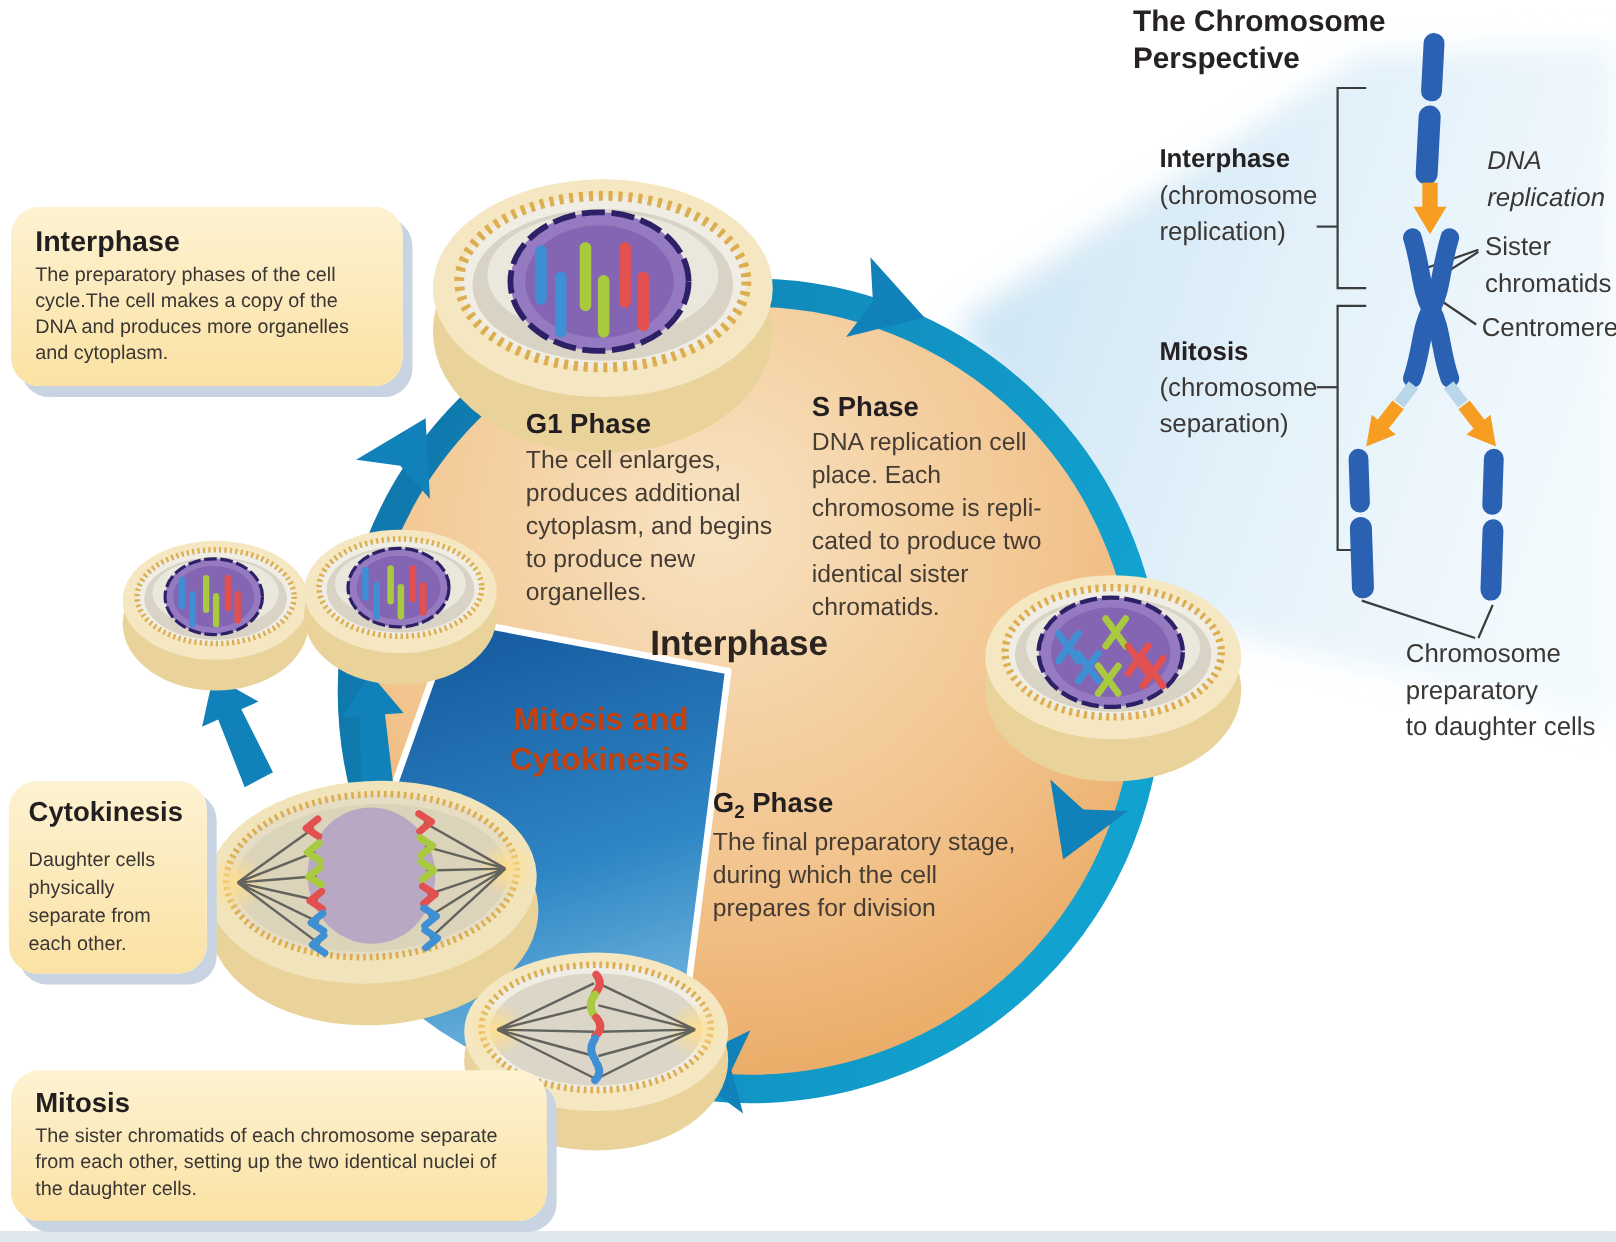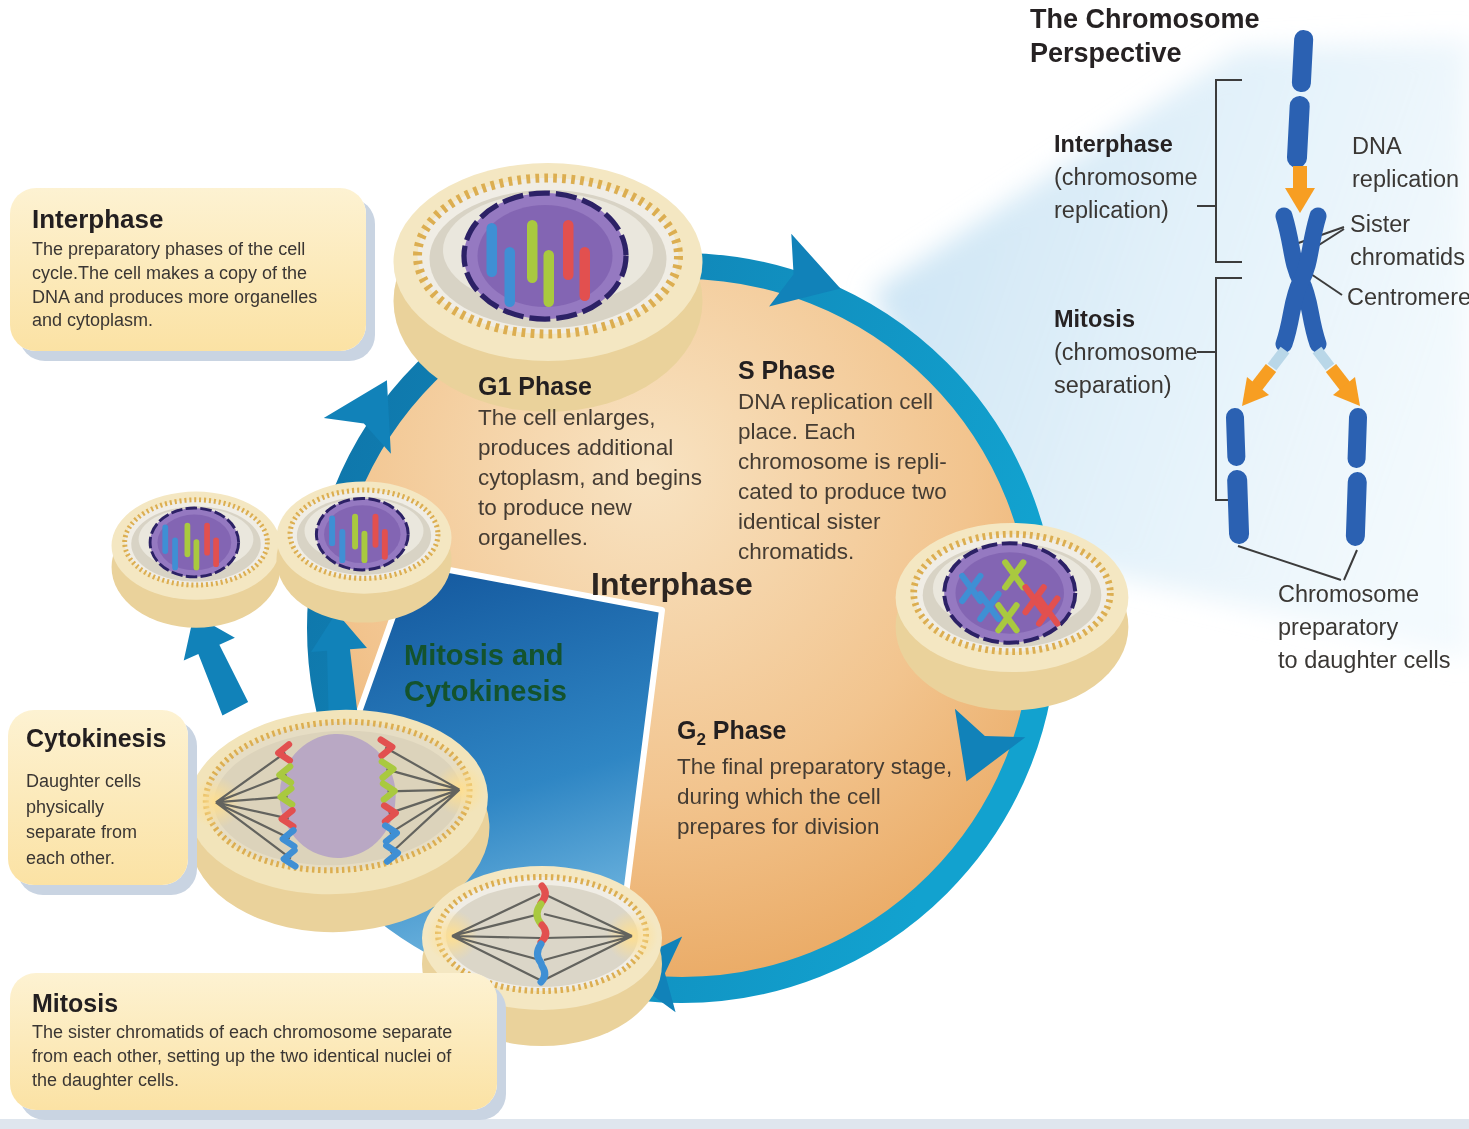--- a/index.html
+++ b/index.html
@@ -14,22 +14,22 @@
   .callout-body{font-size:18px;line-height:1.32;color:#3a3633;}
 
   
   .phase{position:absolute;}
   .phase-title{font-size:25px;font-weight:700;color:var(--text-dark,#231f20);margin-bottom:2px;}
   .phase-title sub{font-size:17px;}
   .phase-body{font-size:22.5px;line-height:1.33;color:#453c33;}
 
   .center-label{position:absolute;left:552px;top:566px;width:240px;text-align:center;
                 font-size:32px;font-weight:700;color:#2b2421;}
-  .wedge-label{position:absolute;left:404px;top:638px;width:222px;text-align:left;
-               font-size:29px;font-weight:700;color:#14532d;line-height:1.24;}
+  .wedge-label{position:absolute;left:404px;top:638px;width:222px;text-align:right;
+               font-size:29px;font-weight:700;color:#c2410c;line-height:1.24;}
 
   
   .persp-title{position:absolute;left:1030px;top:2px;width:330px;font-size:27px;font-weight:700;
                color:#262223;line-height:1.26;}
   .plabel{position:absolute;font-size:23.5px;line-height:1.4;color:#3a3734;}
   .plabel .b{font-weight:700;color:#262223;}
 </style>
 </head>
 <body>
 
@@ -243,21 +243,21 @@
 <div class="phase" style="left:478px;top:372px;width:226px;">
   <div class="phase-title">G1 Phase</div>
   <div class="phase-body">The cell enlarges, produces additional cytoplasm, and begins to produce new organelles.</div>
 </div>
 
 <div class="phase" style="left:738px;top:356px;width:242px;">
   <div class="phase-title">S Phase</div>
   <div class="phase-body">DNA replication cell place. Each chromosome is repli-cated to produce two identical sister chromatids.</div>
 </div>
 
-<div class="phase" style="left:677px;top:716px;width:278px;">
+<div class="phase" style="left:648px;top:716px;width:278px;">
   <div class="phase-title"><span>G</span><sub>2</sub><span> Phase</span></div>
   <div class="phase-body">The final preparatory stage, during which the cell prepares for division</div>
 </div>
 
 <div class="center-label">Interphase</div>
 
 <div class="wedge-label">
   <div>Mitosis and</div>
   <div>Cytokinesis</div>
 </div>
@@ -272,21 +272,21 @@
   <div>(chromosome</div>
   <div>replication)</div>
 </div>
 
 <div class="plabel" style="left:1054px;top:303px;">
   <div class="b">Mitosis</div>
   <div>(chromosome</div>
   <div>separation)</div>
 </div>
 
-<div class="plabel" style="left:1352px;top:130px;">
+<div class="plabel" style="left:1352px;top:130px;font-style:italic;">
   <div>DNA</div>
   <div>replication</div>
 </div>
 
 <div class="plabel" style="left:1350px;top:208px;">
   <div>Sister</div>
   <div>chromatids</div>
 </div>
 
 <div class="plabel" style="left:1347px;top:281px;">Centromere</div>

